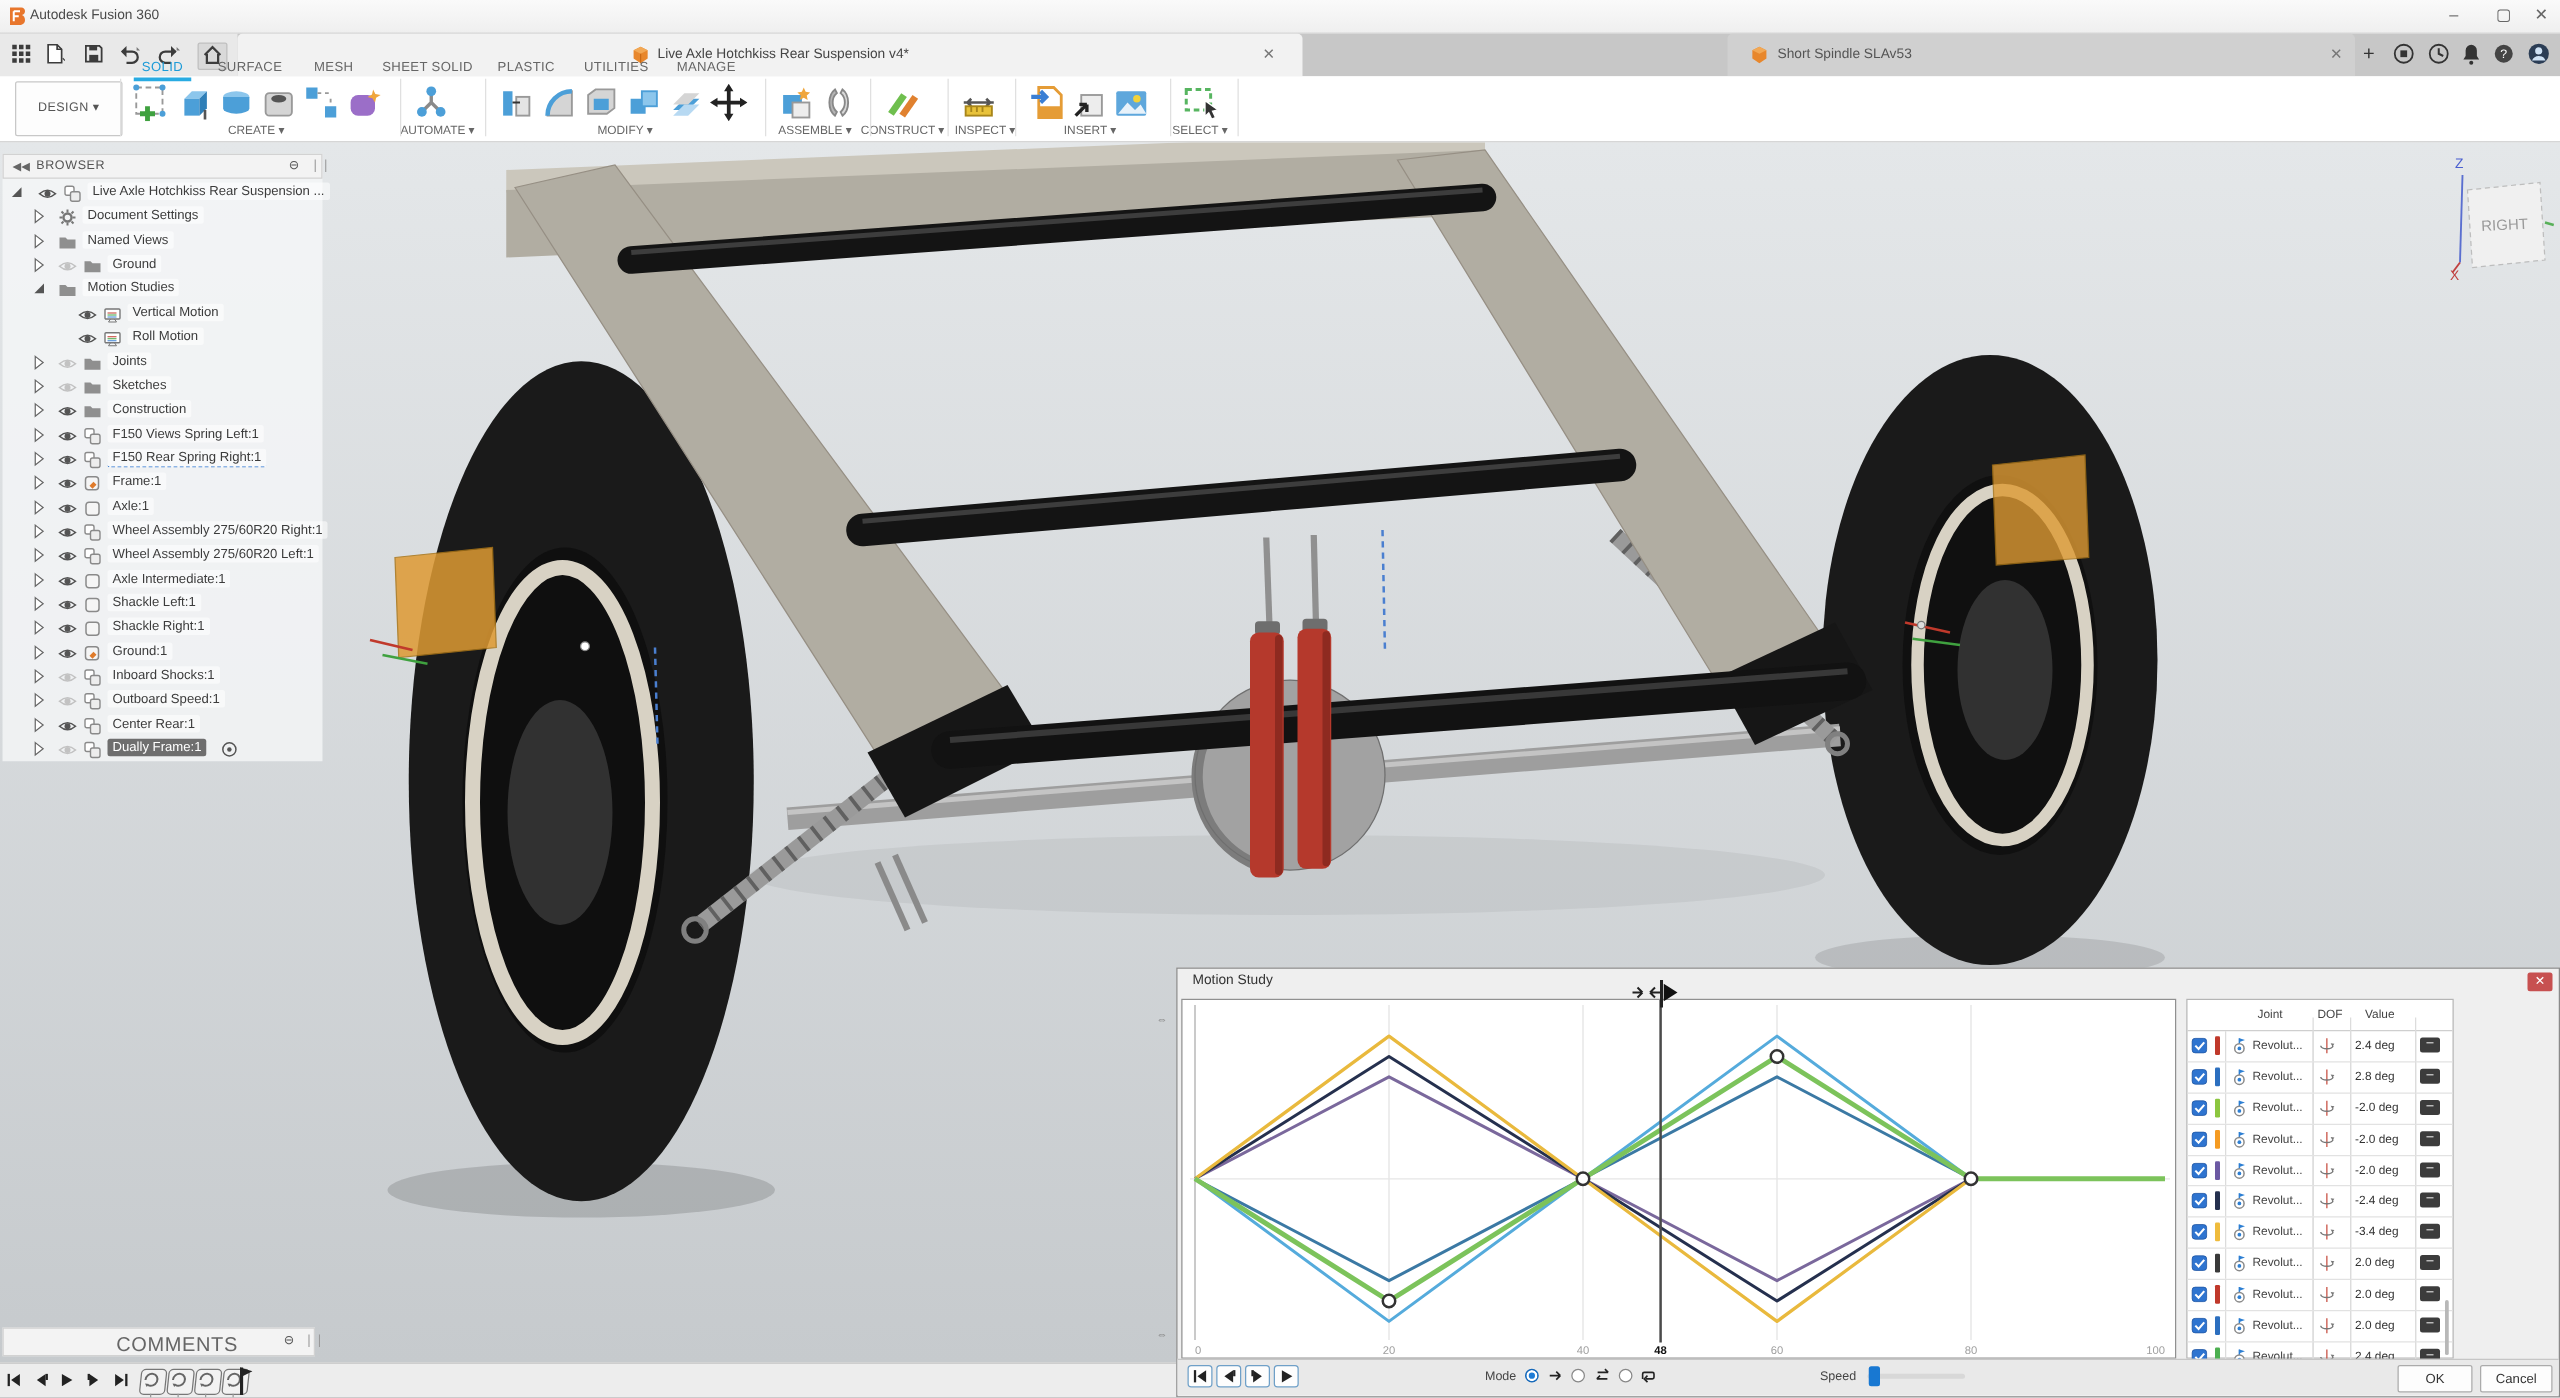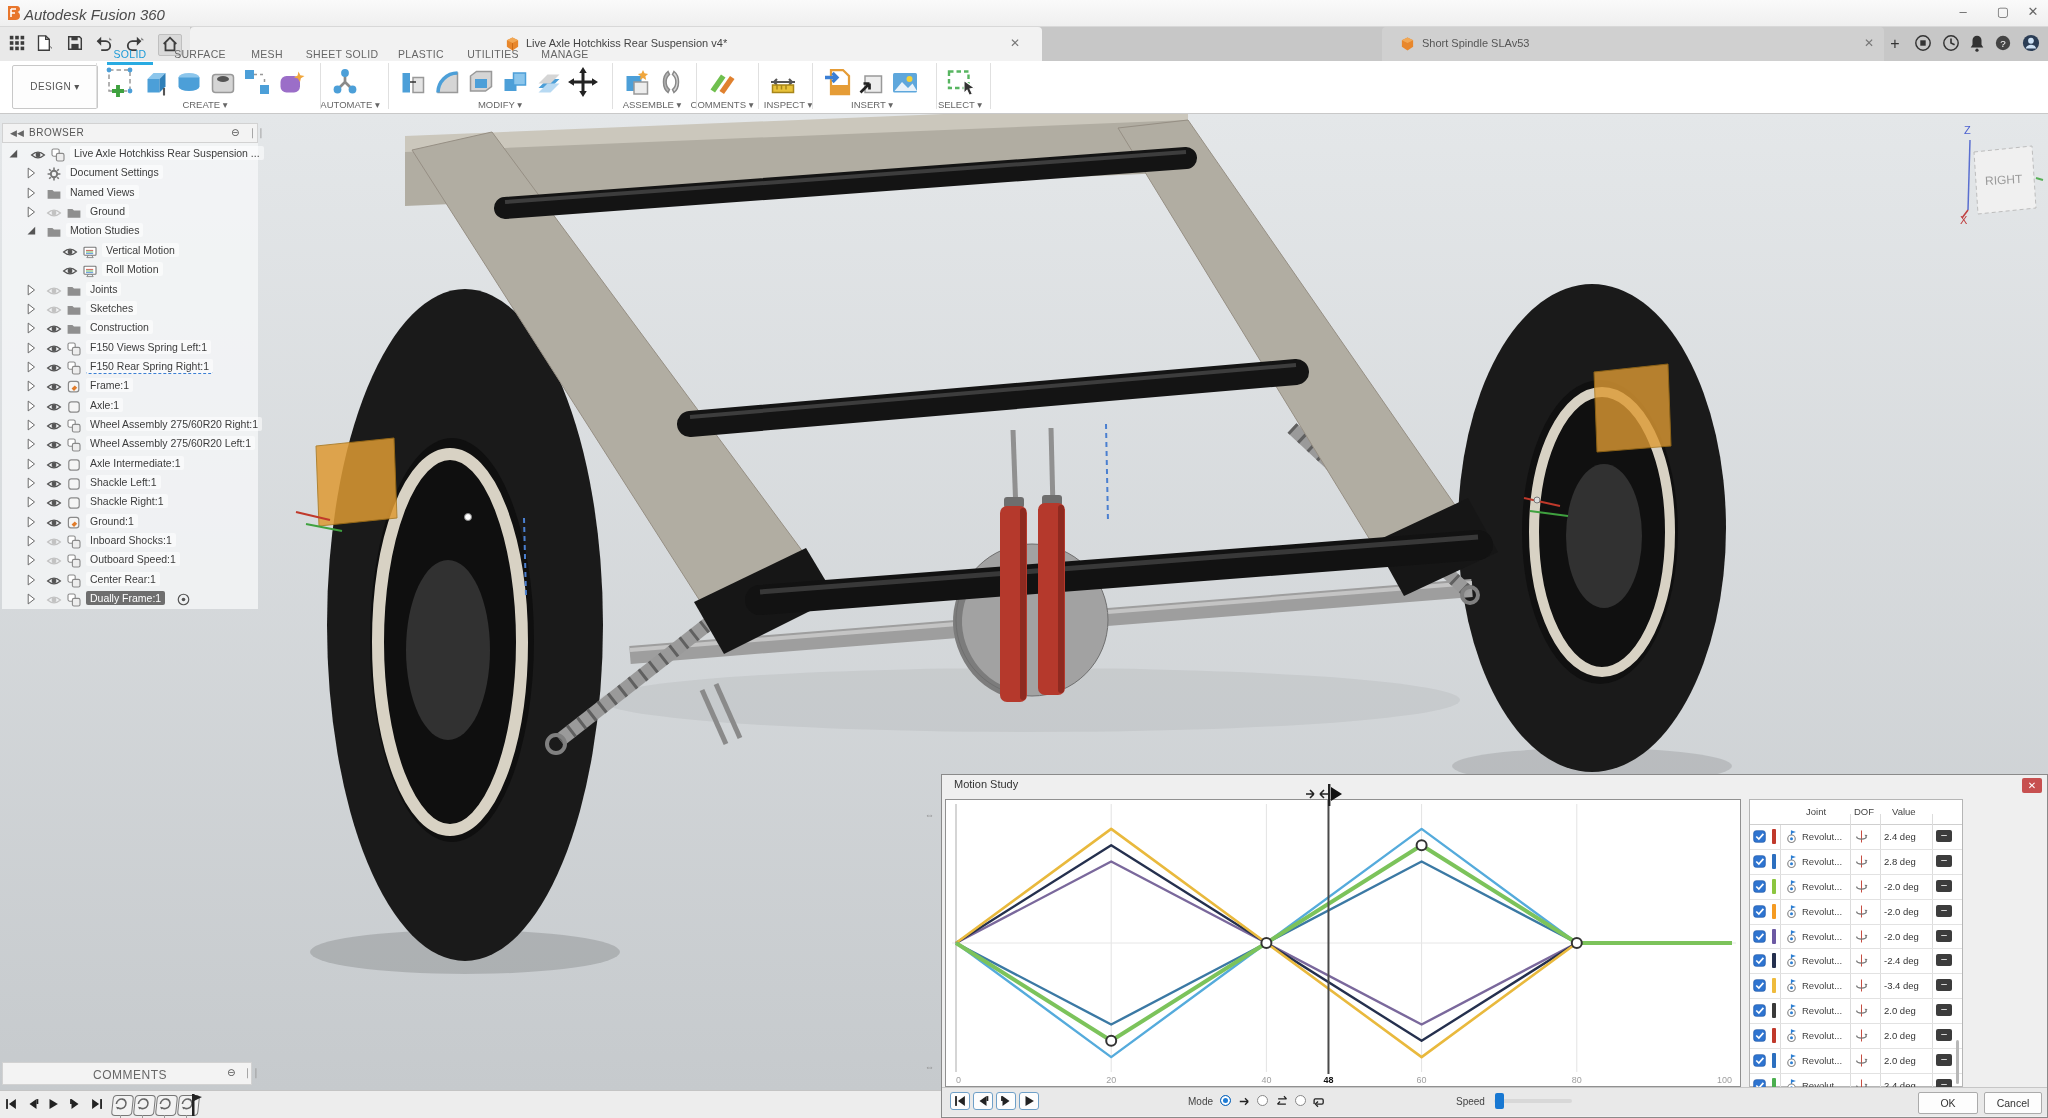--- a/index.html
+++ b/index.html
@@ -2,21 +2,21 @@
 <html><head>
 <meta charset="utf-8">
 <style>
   html,body{margin:0;padding:0;background:#999;}
   #app{position:relative;width:2048px;height:1118px;overflow:hidden;
        font-family:"Liberation Sans","DejaVu Sans",sans-serif;
        -webkit-font-smoothing:antialiased;background:#ECECEC;}
   .abs{position:absolute;}
   
   .titlebar{left:0;top:0;width:2048px;height:26px;background:linear-gradient(#FAFAFA,#EFEFEF);border-bottom:1px solid #D8D8D8;}
-  .apptitle{left:24px;top:6px;font-size:15px;color:#4a4a4a;font-style:italic;}
+  .apptitle{left:24px;top:6px;font-size:11px;color:#4a4a4a;}
   .winbtn{top:2px;width:30px;height:20px;text-align:center;color:#666;font-size:13px;line-height:20px;}
   
   .tabstrip{left:0;top:27px;width:2048px;height:34px;background:#C7C7C7;}
   .qa{left:0;top:0;width:190px;height:34px;background:#E9E9E9;}
   .qaicon{top:7px;width:22px;height:20px;color:#3c3c3c;text-align:center;}
   .doctab{top:0;height:34px;background:#F2F2F2;border-radius:4px 4px 0 0;}
   .doctab.inactive{background:#D0D0D0;}
   .tablabel{font-size:11px;color:#444;white-space:nowrap;}
   .tabclose{font-size:12px;color:#777;}
   .stripicon{top:7px;width:22px;height:20px;color:#333;text-align:center;font-size:13px;line-height:20px;}
@@ -249,21 +249,21 @@
         <span class="abs gicon" style="left:656px"><svg width="30" height="30" viewBox="0 0 20 20">
             <path d="M8 3C4 6 4 14 8 17l1-2c-3-2.5-3-7.5 0-10z" fill="#B5B5B5" stroke="#888"></path>
             <path d="M12 3c4 3 4 11 0 14l-1-2c3-2.5 3-7.5 0-10z" fill="#D8D8D8" stroke="#888"></path>
           </svg></span>
         <span class="abs glabel" style="left:652px">ASSEMBLE ▾</span>
         <span class="abs gdiv" style="left:612px"></span>
         <span class="abs gicon" style="left:706px"><svg width="30" height="30" viewBox="0 0 20 20">
             <path d="M3 15l7-10 3 2-7 10z" fill="#6FBF4E"></path>
             <path d="M9 16l7-10 3 2-7 10z" fill="#E0812F"></path>
           </svg></span>
-        <span class="abs glabel" style="left:722px">COMMENTS ▾</span>
+        <span class="abs glabel" style="left:722px">CONSTRUCT ▾</span>
         <span class="abs gdiv" style="left:696px"></span>
         <span class="abs gicon" style="left:768px"><svg width="30" height="30" viewBox="0 0 20 20">
             <path d="M2 10h16M4 10l2-2M4 10l2 2M16 10l-2-2M16 10l-2 2" stroke="#555" stroke-width="1.4" fill="none"></path>
             <rect x="3" y="12" width="14" height="5" fill="#E8C23A" stroke="#A8861A"></rect>
             <path d="M6 12v3M9 12v3M12 12v3" stroke="#A8861A"></path>
           </svg></span>
         <span class="abs glabel" style="left:788px">INSPECT ▾</span>
         <span class="abs gdiv" style="left:758px"></span>
         <span class="abs gicon" style="left:822px"><svg width="30" height="30" viewBox="0 0 20 20">
             <path d="M6 2h8l4 4v12H6z" fill="#fff" stroke="#E59C36" stroke-width="1.5"></path>
@@ -708,21 +708,21 @@
           <span class="abs blabel " style="left:84px;top:1px">Dually Frame:1</span>
           <span class="abs icon16" style="left:174px;top:2px"><svg width="15" height="15" viewBox="0 0 20 20">
               <circle cx="10" cy="10" r="7" fill="none" stroke="#555" stroke-width="1.6"></circle>
               <circle cx="10" cy="10" r="2.4" fill="#555"></circle>
             </svg></span>
         </div>
       </div>
   </div>
 
   <div class="abs comments">
-    <span class="abs" style="left:90px;top:5px;font-size:12px;color:#666;letter-spacing:.5px">COMMENTS</span>
+    <span class="abs" style="left:90px;top:5px;font-size:16px;color:#666;letter-spacing:.5px">COMMENTS</span>
     <span class="abs" style="left:224px;top:4px;font-size:10px;color:#555">⊖</span>
     <span class="abs" style="left:240px;top:4px;font-size:10px;color:#999">❘❘</span>
   </div>
 
   <div class="abs bottombar">
     <span id="app-transport"><span class="abs" style="left:4px;top:6px;width:20px;height:18px"><svg width="14" height="14" viewBox="0 0 20 20">
             <rect x="3" y="3" width="2.6" height="14" fill="#222"></rect>
             <path d="M17 3L7 10l10 7z" fill="#222"></path>
           </svg></span><span class="abs" style="left:26px;top:6px;width:20px;height:18px"><svg width="14" height="14" viewBox="0 0 20 20">
             <path d="M15 3L5 10l10 7z" fill="#222"></path>

